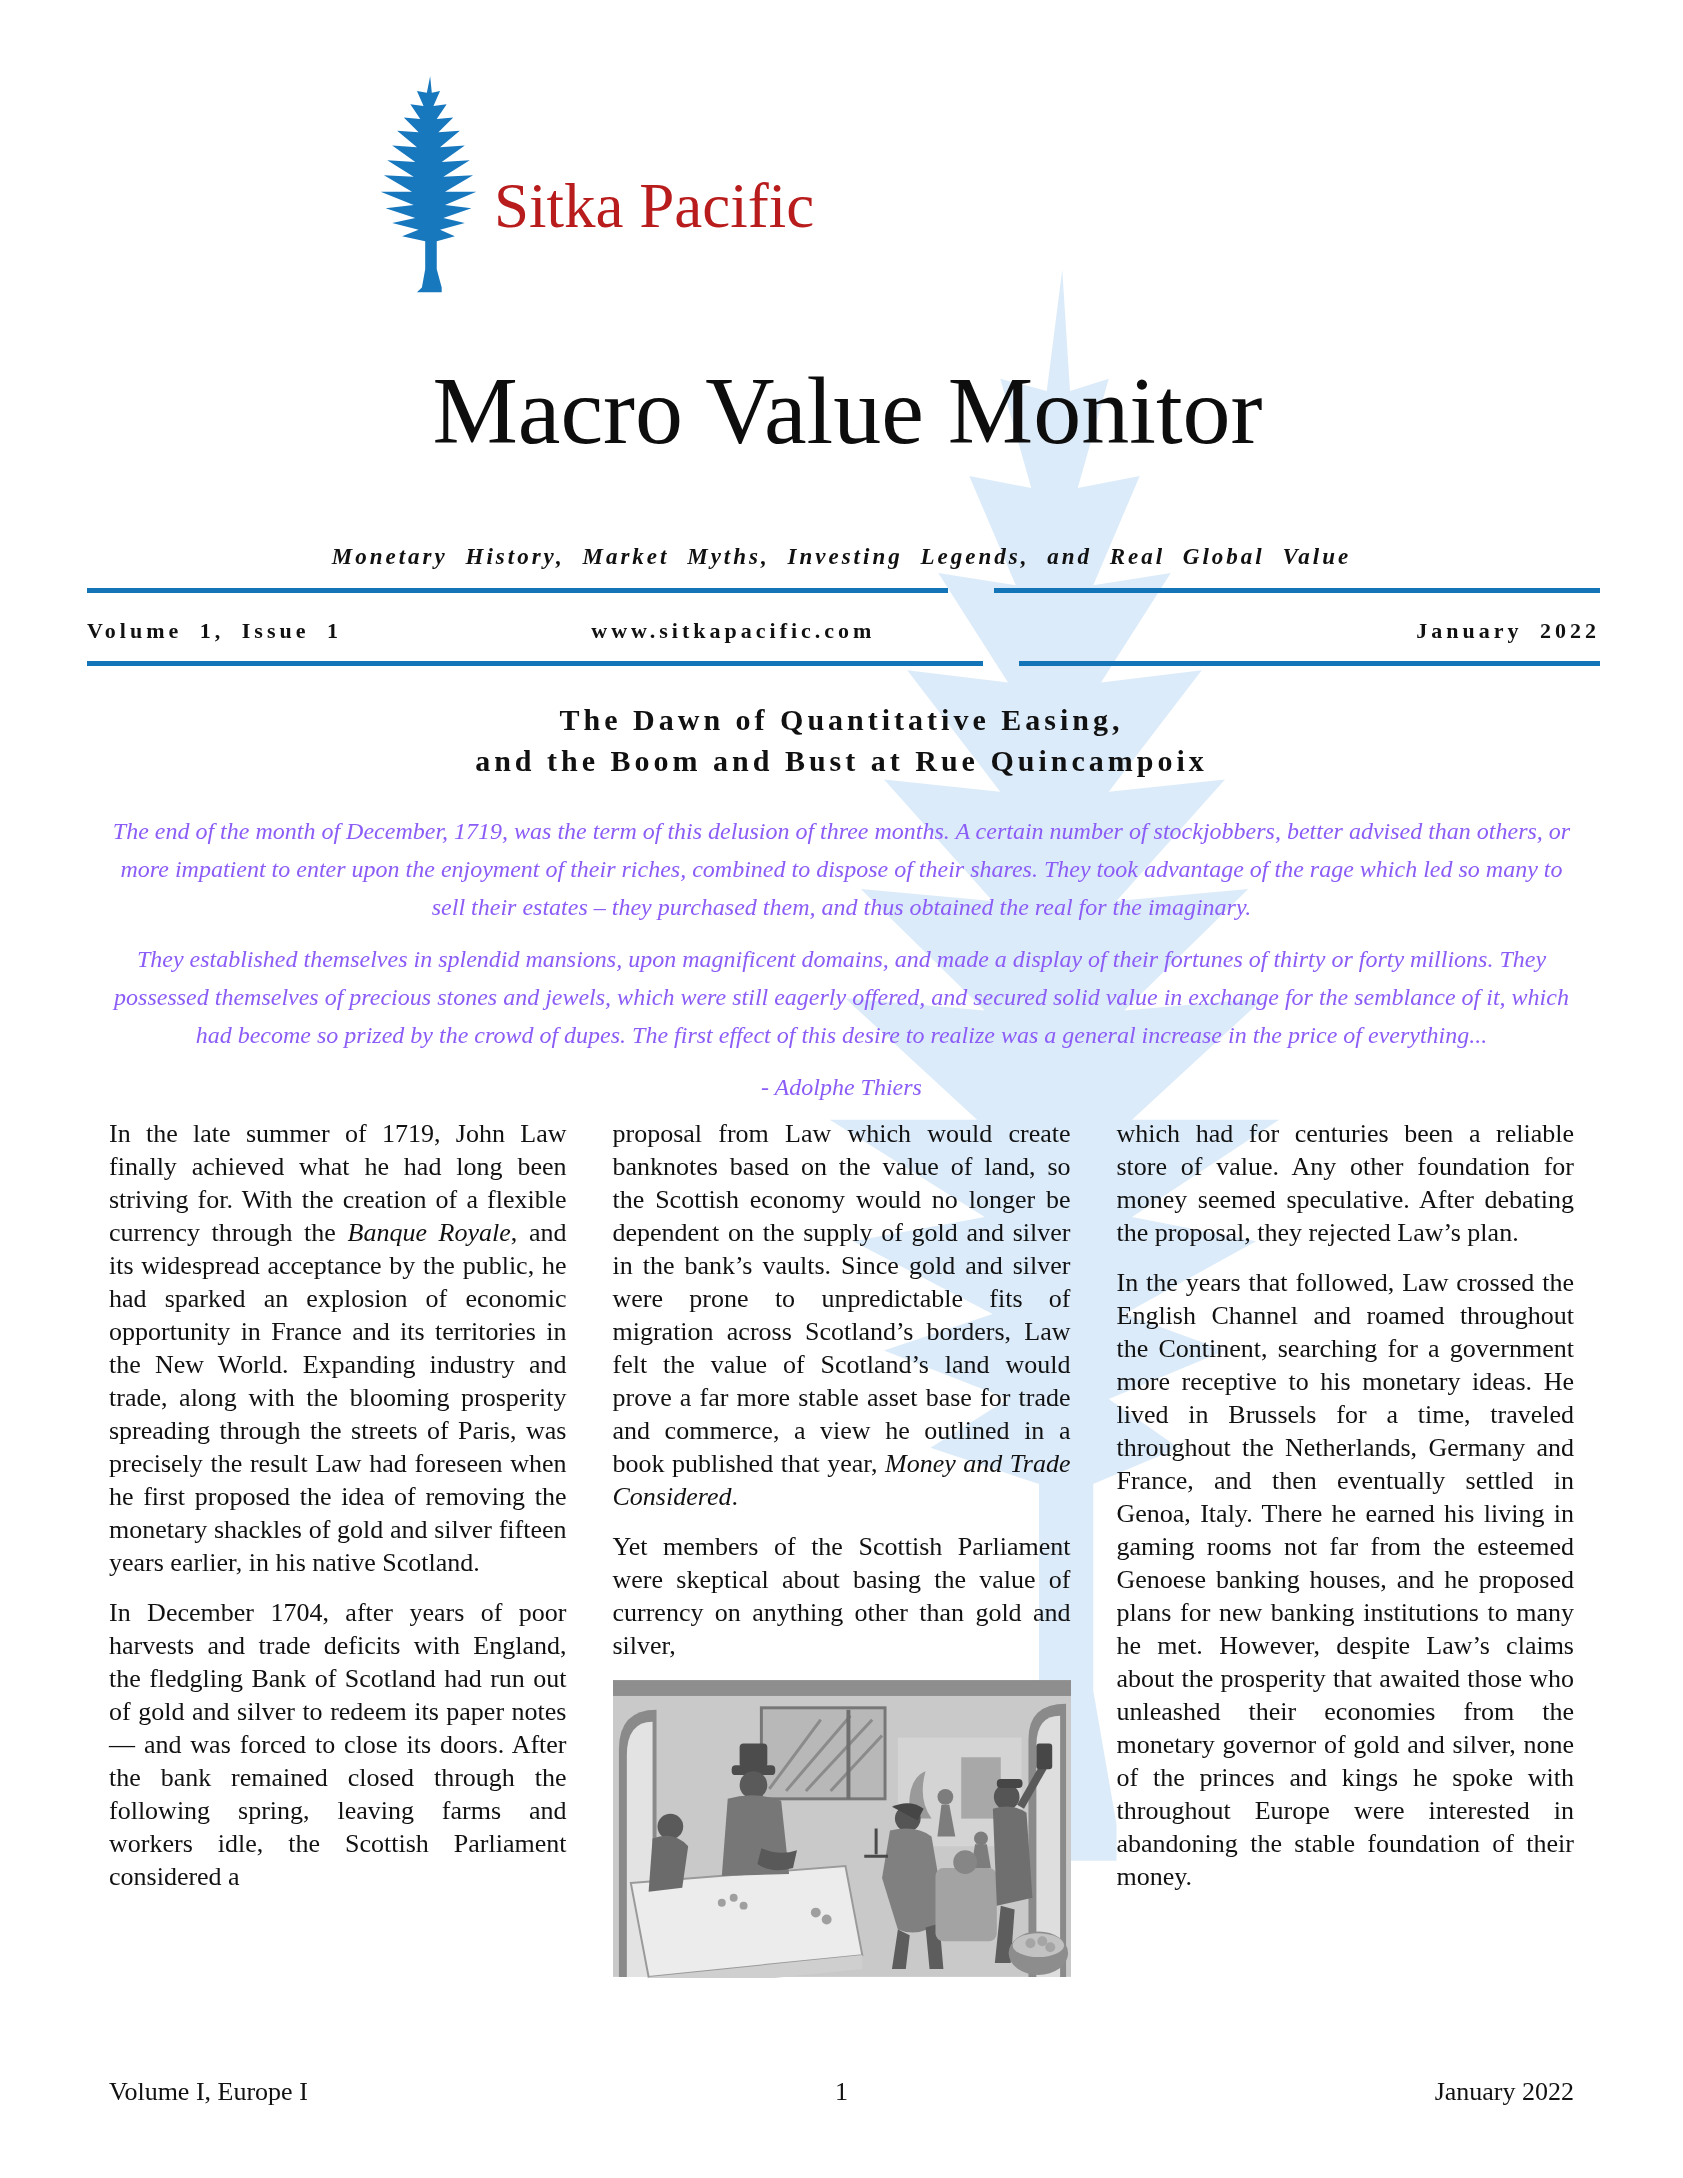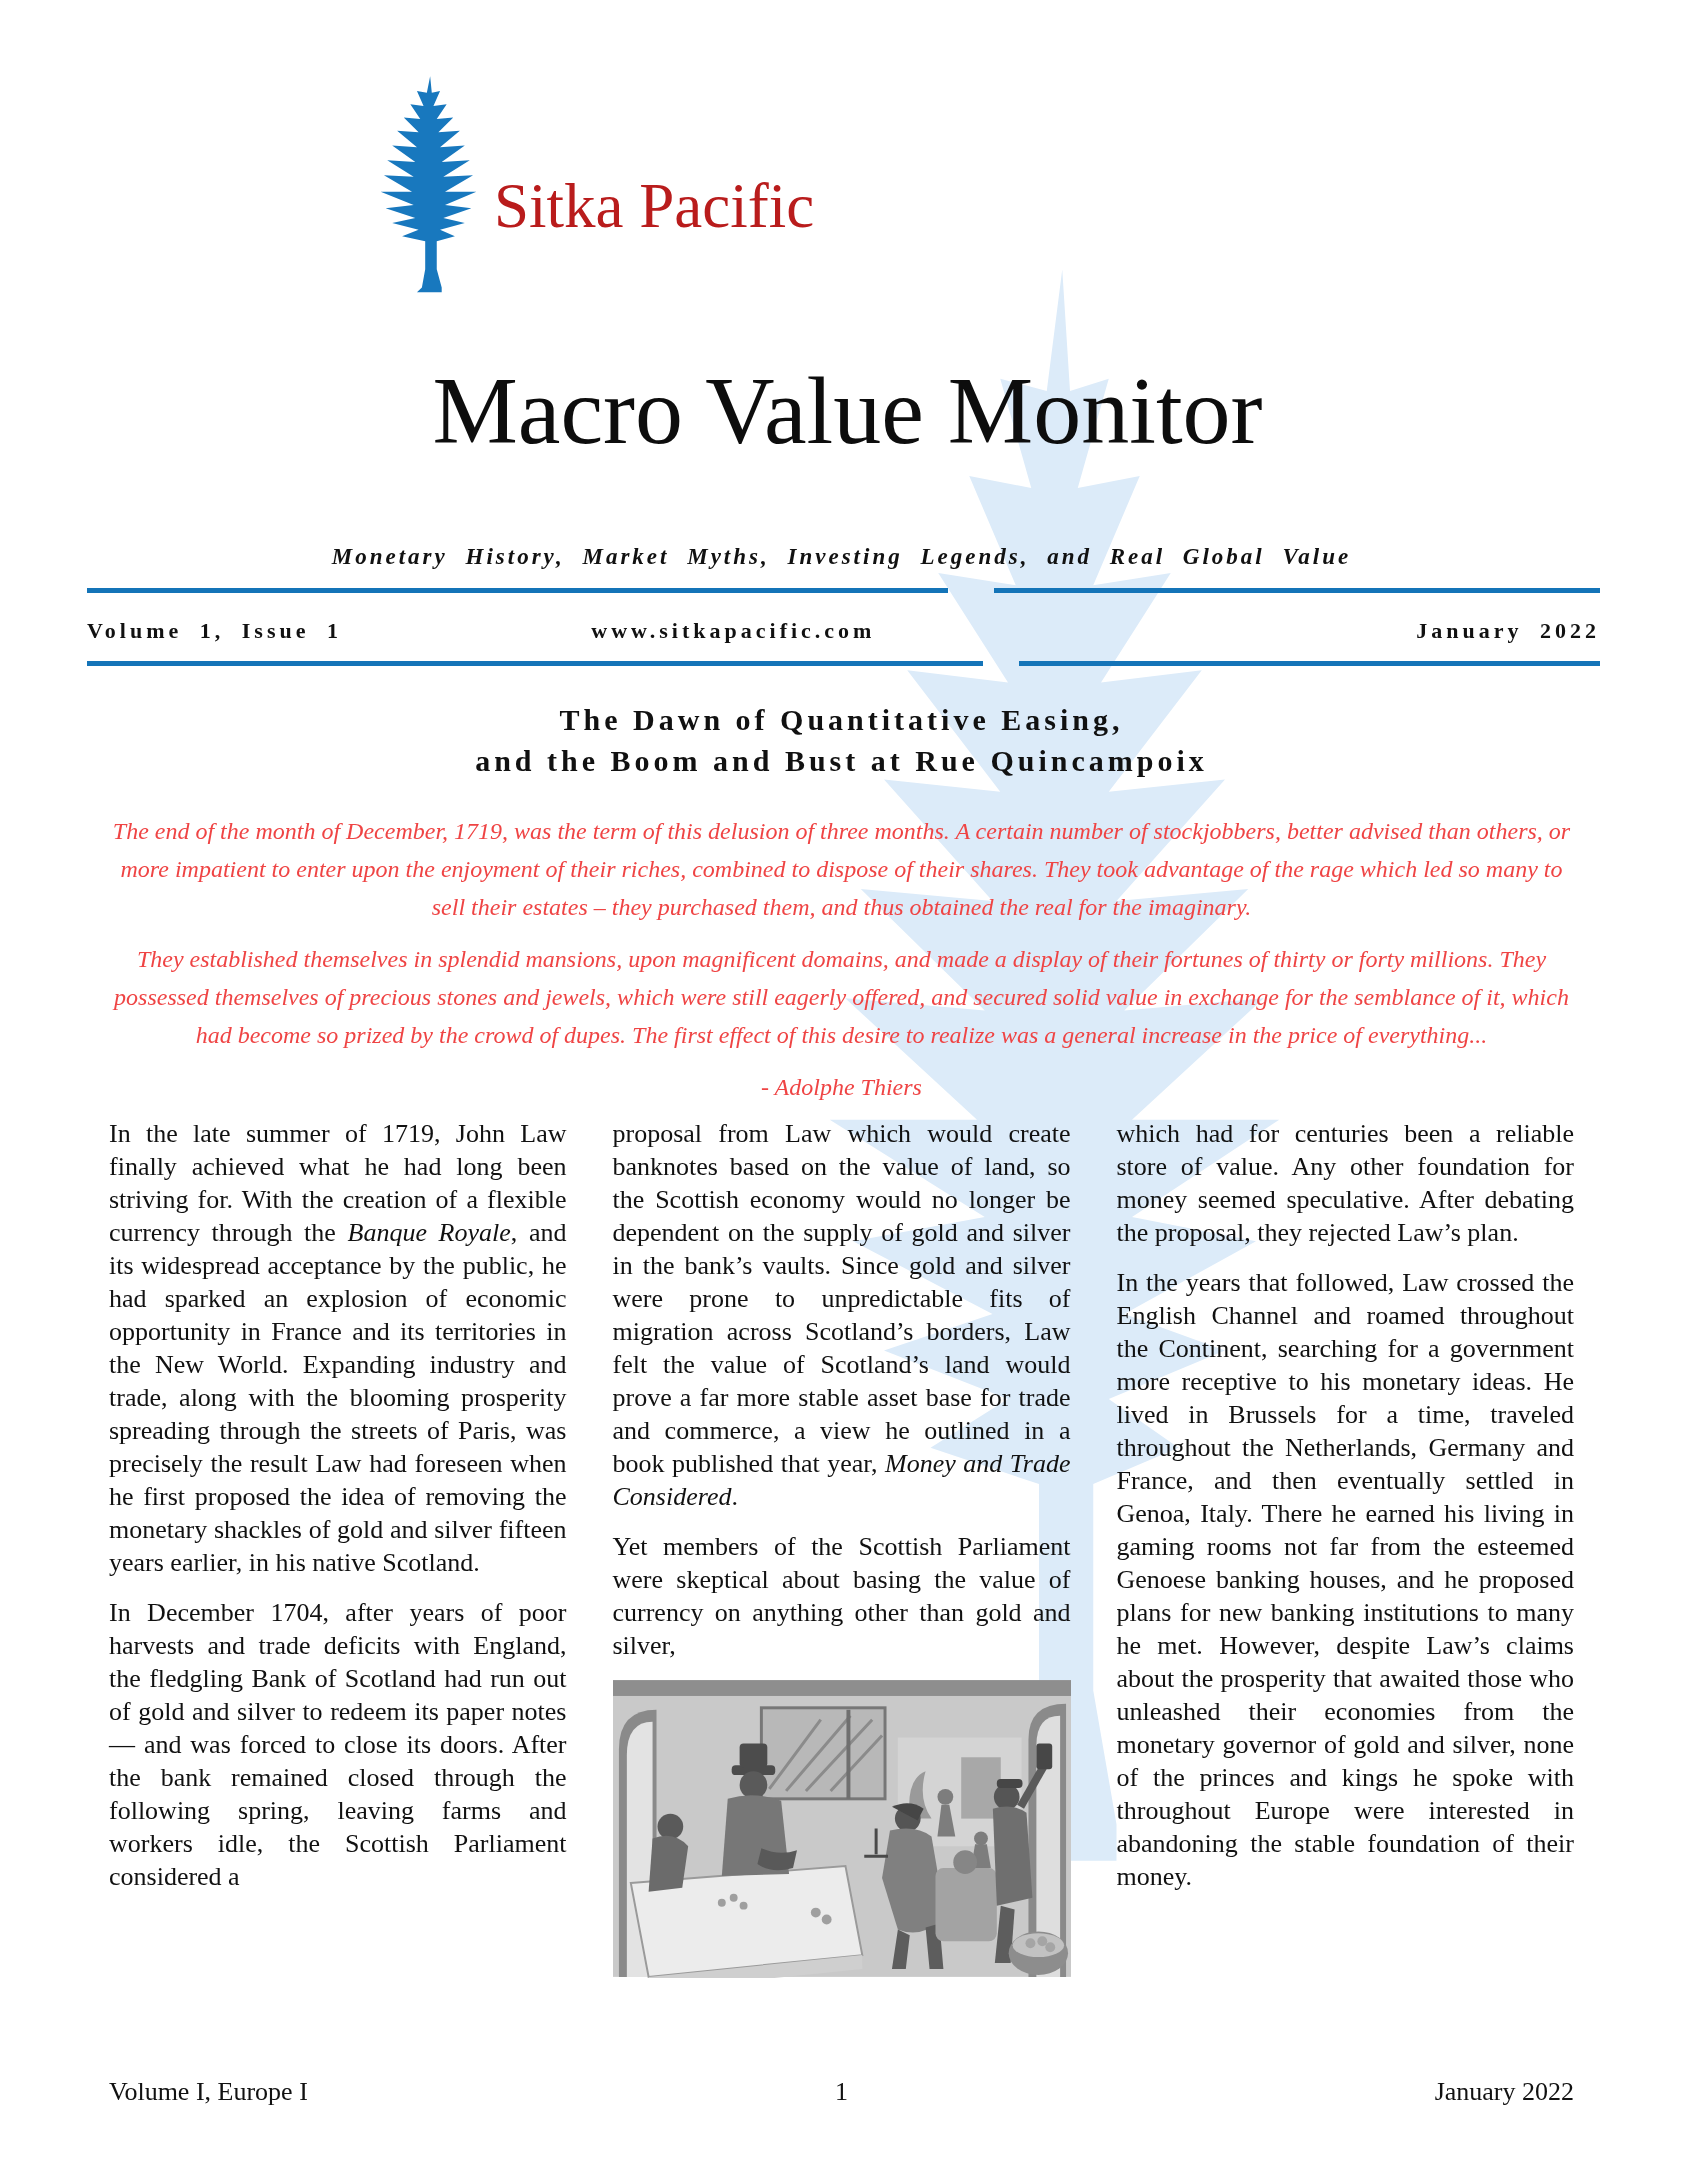--- a/index.html
+++ b/index.html
@@ -33,21 +33,21 @@
   .infobar { top:618px; left:87px; width:1513px; display:flex; font-weight:bold; font-size:22px; letter-spacing:4px; word-spacing:8px; }
   .infobar > div { flex:1; }
   .infobar .mid { }
   .infobar .right { text-align:right; }
   .infobar a { color:#111; text-decoration:none; }
 
   
   .article-title { top:699px; left:0; right:0; text-align:center; font-weight:bold; font-size:30px; line-height:41px; letter-spacing:4px; }
 
   
-  .quote { top:812px; left:107px; width:1469px; text-align:center; font-style:italic; font-size:24px; line-height:38px; color:#ef4444; }
+  .quote { top:812px; left:107px; width:1469px; text-align:center; font-style:italic; font-size:24px; line-height:38px; color:#8b5cf6; }
   .quote p { margin:0 0 14px 0; }
   .quote .attr { margin-top:2px; }
 
   
   .columns { top:1117px; left:109px; width:1465px; display:flex; gap:46px; }
   .col { width:458px; text-align:justify; font-size:26px; line-height:33px; }
   .col p { margin:0 0 17px 0; }
   .engraving { display:block; width:458px; height:299px; margin-top:8px; }
 
   

